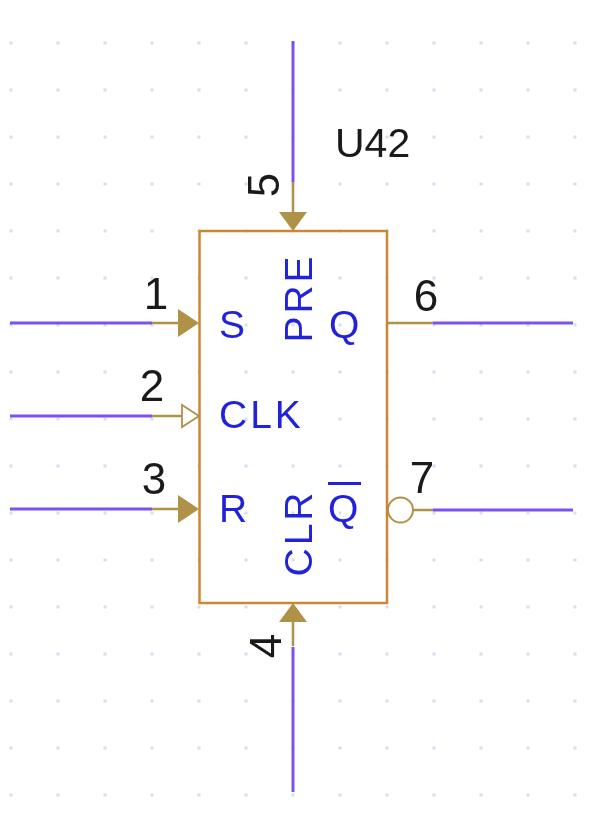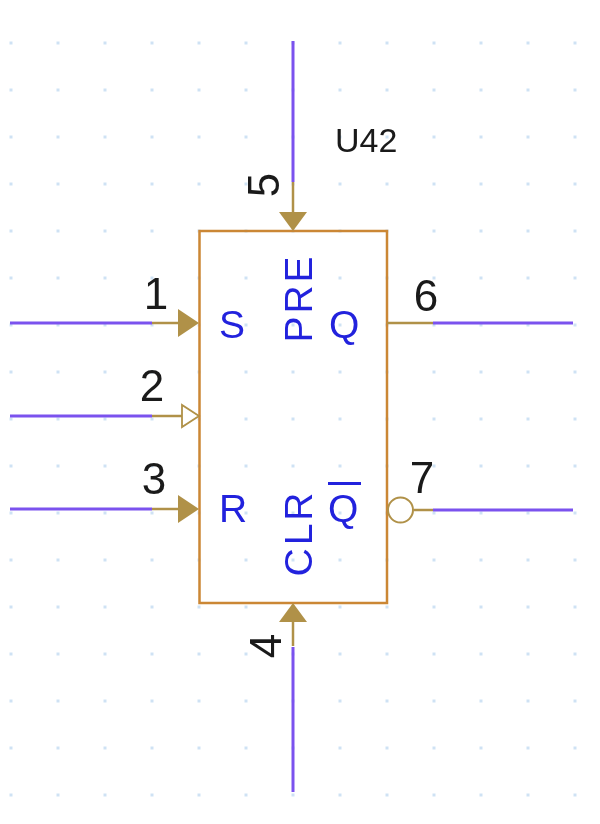--- a/index.html
+++ b/index.html
@@ -87,21 +87,21 @@
     height: 44px;
     line-height: 44px;
     text-align: center;
     transform: rotate(-90deg);
     transform-origin: center center;
   }
   .num-center { width: 36px; text-align: center; }
   .refdes {
     position: absolute;
     color: var(--annotation-text, #1a1a1a);
-    font-size: 34px;
+    font-size: 41px;
     line-height: 1;
     white-space: nowrap;
     user-select: none;
   }
 </style>
 </head>
 <body>
 
 <div class="canvas">
 
@@ -138,20 +138,21 @@
 
   <div class="pin-number num-center" style="left:138px; top:272px;">1</div>
   <div class="pin-number num-center" style="left:134px; top:364px;">2</div>
   <div class="pin-number num-center" style="left:136px; top:457px;">3</div>
   <div class="pin-number rot" style="left:244px; top:624px;">4</div>
   <div class="pin-number rot" style="left:242px; top:163px;">5</div>
   <div class="pin-number num-center" style="left:408px; top:274px;">6</div>
   <div class="pin-number num-center" style="left:404px; top:456px;">7</div>
 
   <div class="label" style="left:219px; top:305px;">S</div>
+  <div class="label" style="left:219px; top:395px;">CLK</div>
   <div class="label" style="left:219px; top:489px;">R</div>
   <div class="label rot" style="left:238px; top:278px;">PRE</div>
   <div class="label rot" style="left:238px; top:513px;">CLR</div>
   <div class="label" style="left:329px; top:305px;">Q</div>
   <div class="label" style="left:328px; top:482px;">
     <span class="overline-text">Q</span>
   </div>
 
 </div>
 

